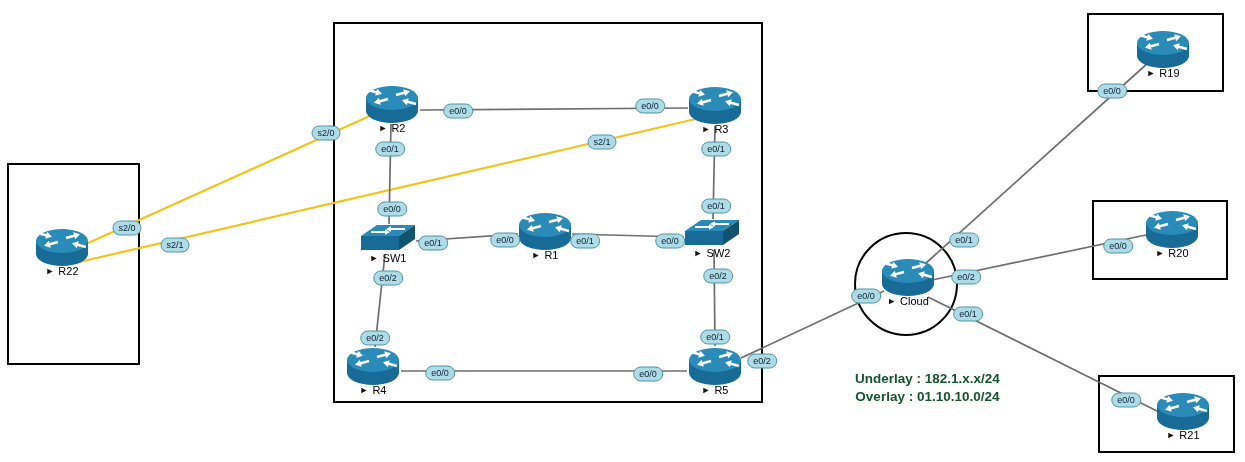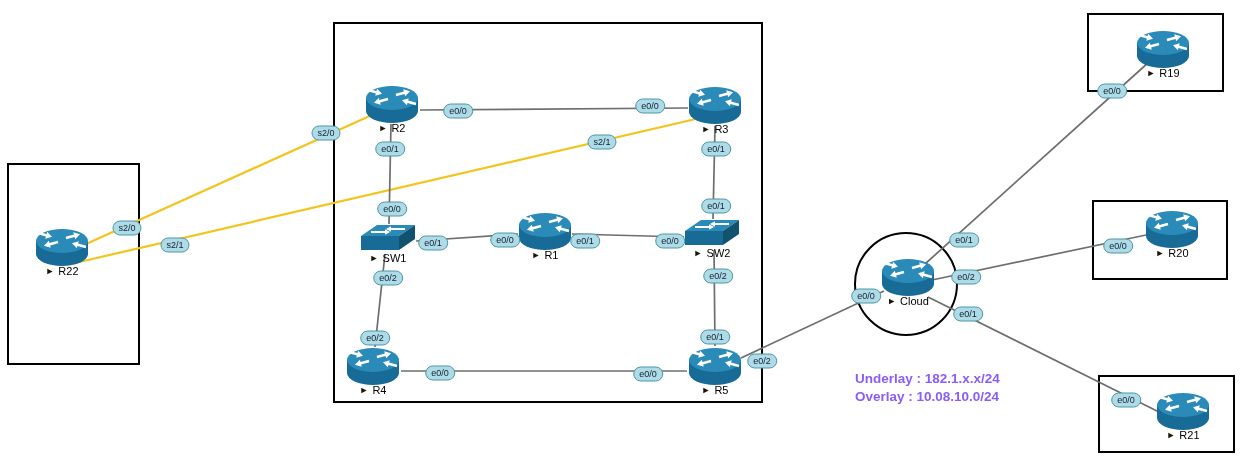--- a/index.html
+++ b/index.html
@@ -21,21 +21,21 @@
     position:absolute;transform:translateX(-50%);white-space:nowrap;
     font-size:11px;color:#000;display:flex;align-items:center;gap:4px;line-height:13px;
   }
   .node-label .tri{font-size:9px;line-height:13px;color:#1c1204;}
   .port-pill{
     position:absolute;transform:translate(-50%,-50%);
     background:#aedbe5;border:1.5px solid #4e96a8;border-radius:8px;
     font-size:9px;line-height:11px;padding:1px 5px;color:#0e2233;white-space:nowrap;
   }
   .note{
-    position:absolute;left:855px;top:370px;font-size:13.5px;font-weight:bold;color:#8b5cf6;line-height:17.5px;
+    position:absolute;left:855px;top:370px;font-size:13.5px;font-weight:bold;color:#14532d;line-height:17.5px;text-align:center;
   }
 </style>
 </head>
 <body>
 
 <div id="stage">
   <div class="shape-box" style="left: 7px; top: 163px; width: 133px; height: 202px;"></div>
     <div class="shape-box" style="left: 333px; top: 22px; width: 430px; height: 381px;"></div>
     <div class="shape-box" style="left: 1087px; top: 13px; width: 137px; height: 79px;"></div>
     <div class="shape-box" style="left: 1092px; top: 200px; width: 136px; height: 80px;"></div>
@@ -270,15 +270,15 @@
     <div class="port-pill" style="left: 762px; top: 361px;">e0/2</div>
     <div class="port-pill" style="left: 866px; top: 296px;">e0/0</div>
     <div class="port-pill" style="left: 964px; top: 240px;">e0/1</div>
     <div class="port-pill" style="left: 1112px; top: 91px;">e0/0</div>
     <div class="port-pill" style="left: 966px; top: 277px;">e0/2</div>
     <div class="port-pill" style="left: 1118px; top: 246px;">e0/0</div>
     <div class="port-pill" style="left: 968px; top: 314px;">e0/1</div>
     <div class="port-pill" style="left: 1126px; top: 400px;">e0/0</div>
     <div class="note">
     <div>Underlay : 182.1.x.x/24</div>
-    <div>Overlay : 10.08.10.0/24</div>
+    <div>Overlay : 01.10.10.0/24</div>
   </div>
 </div>
 
 </body></html>

